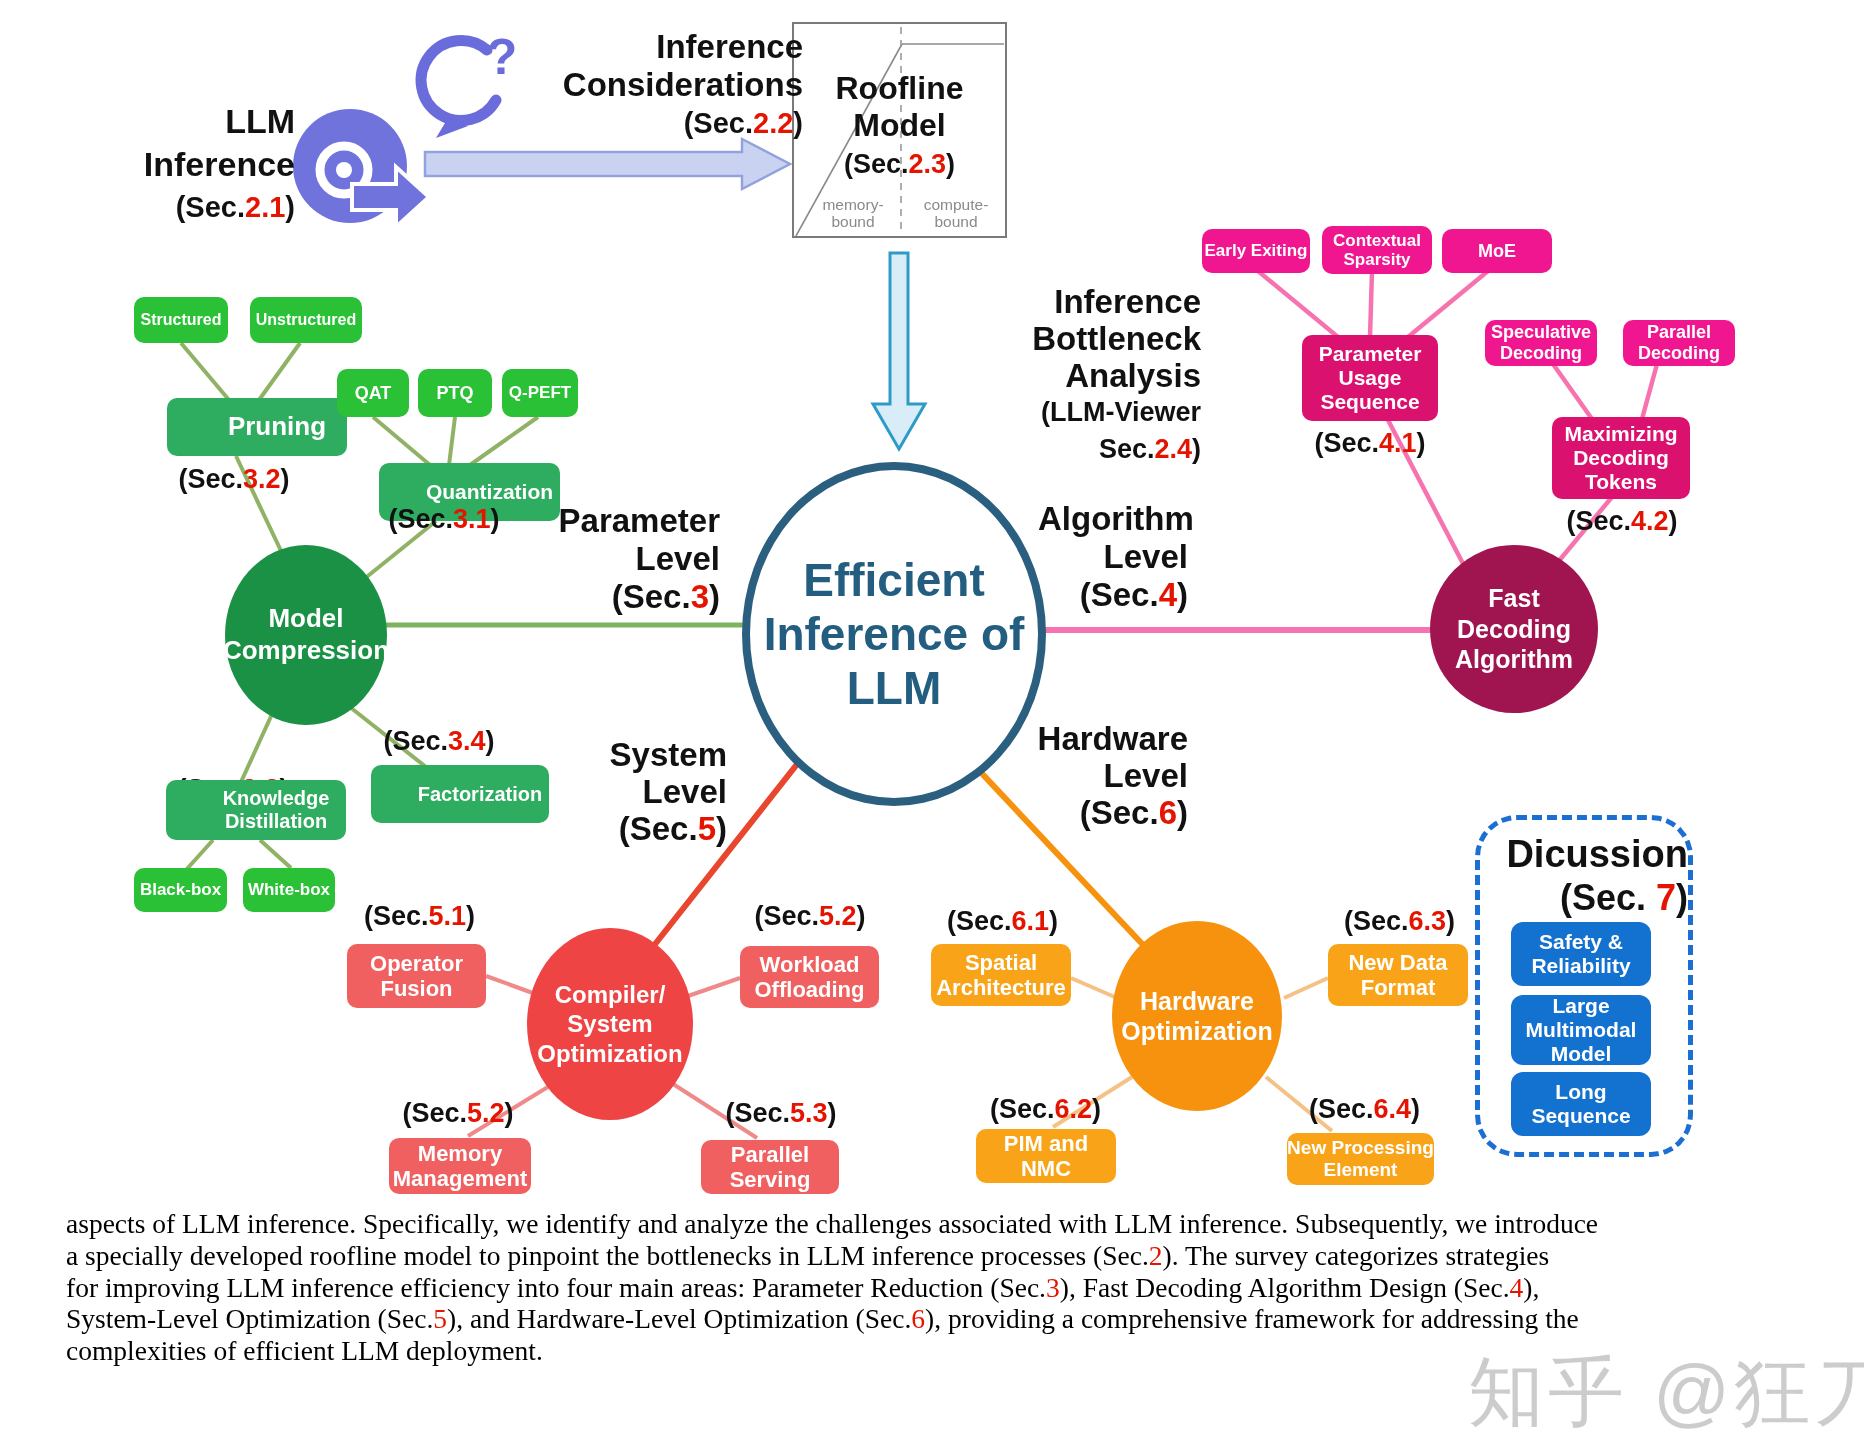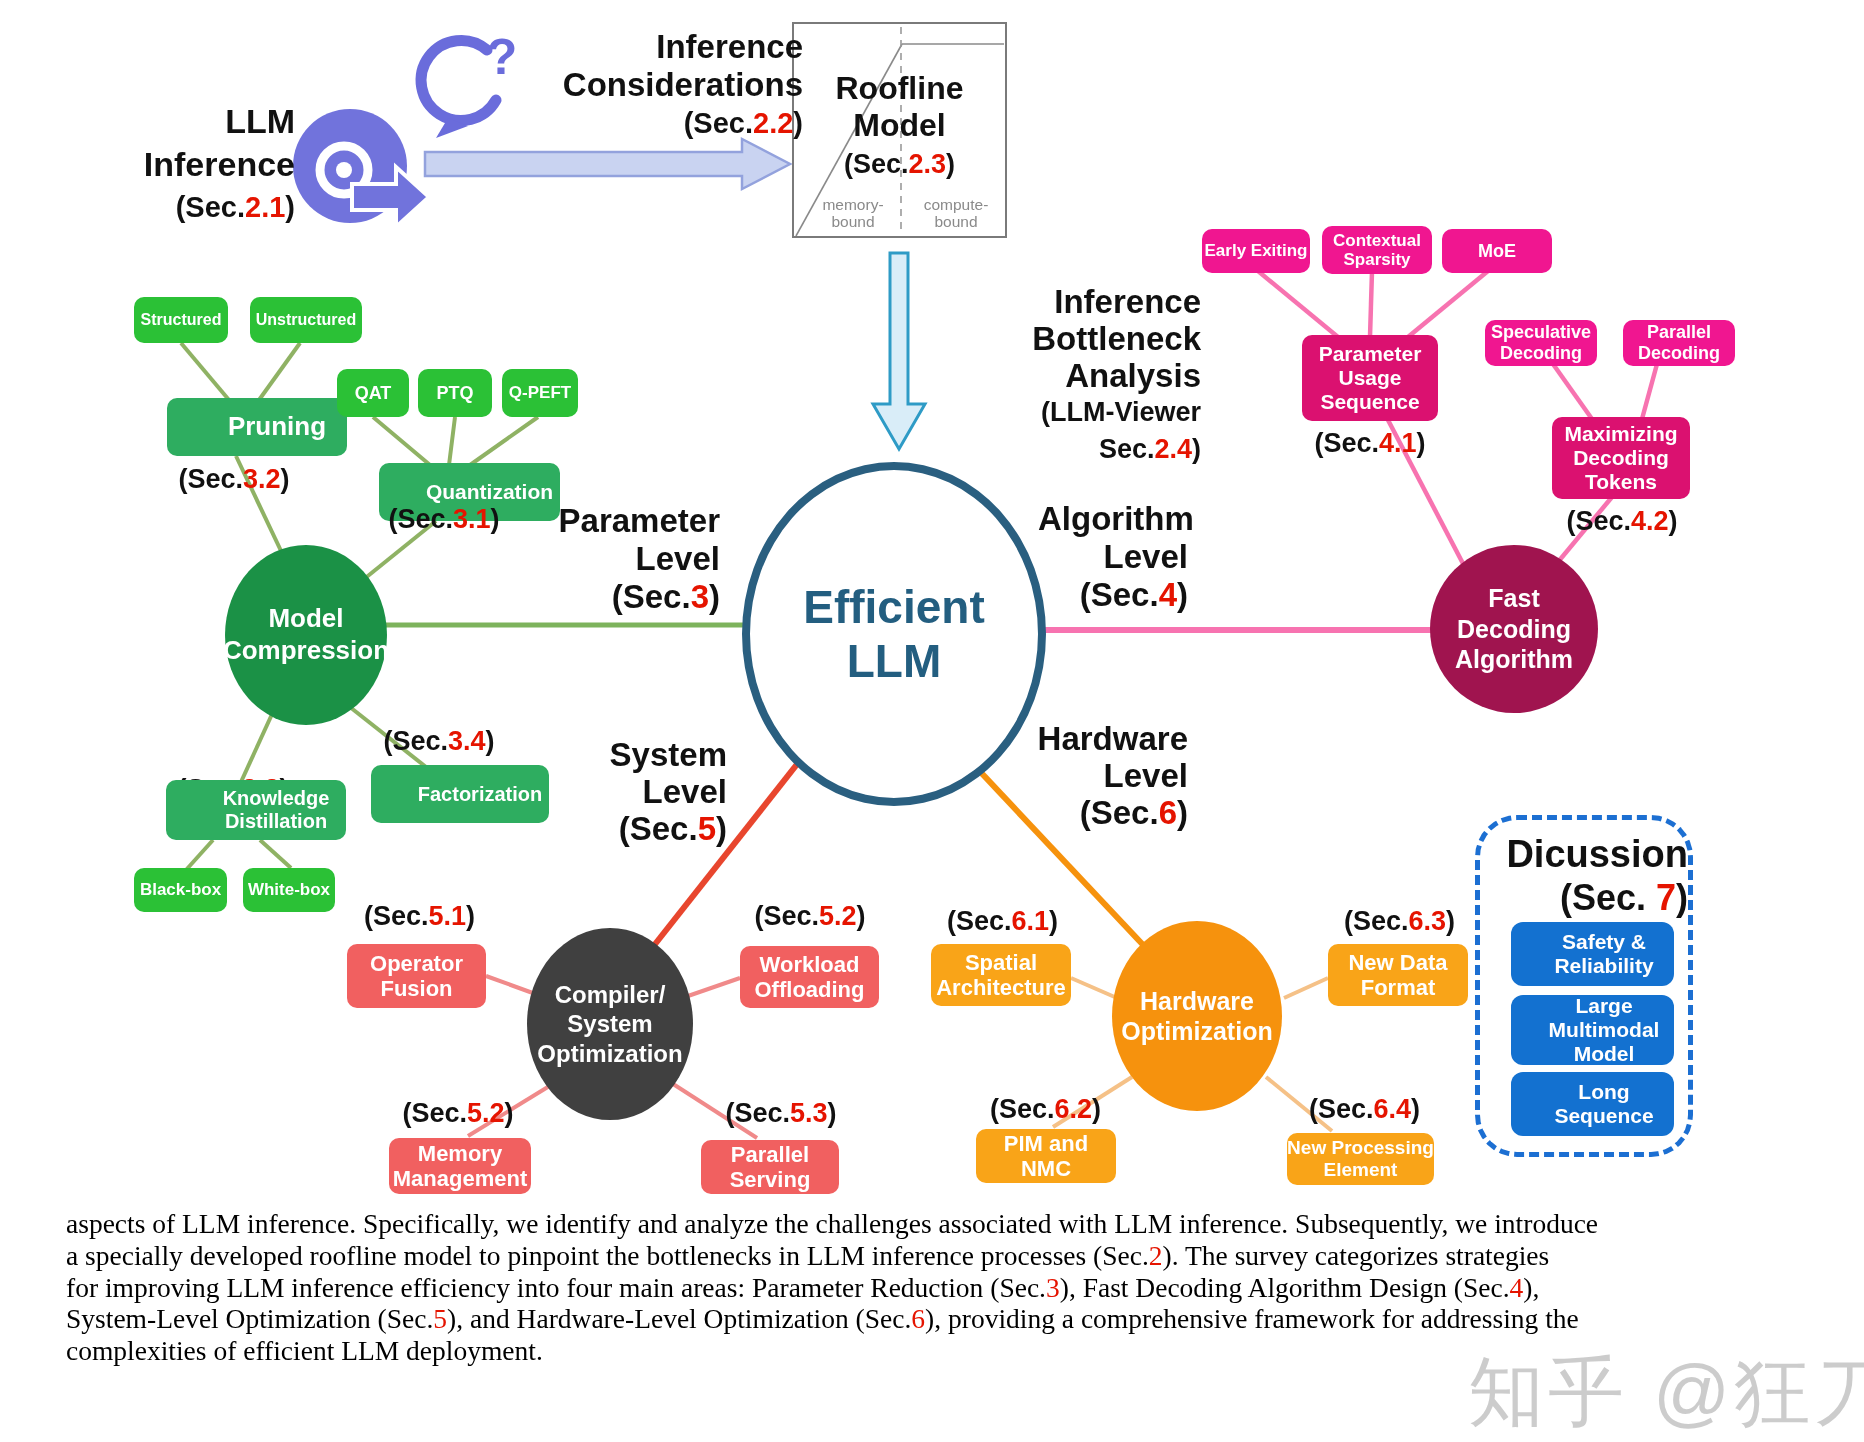--- a/index.html
+++ b/index.html
@@ -15,21 +15,21 @@
        line-height:1.14;z-index:3;}
   .circle{position:absolute;border-radius:50%;color:#fff;font-weight:700;display:flex;
        flex-direction:column;align-items:center;justify-content:center;text-align:center;
        z-index:4;line-height:1.22;}
   .g1{background:#2BC136;}
   .g2{background:#2EAD60;padding-left:40px;}
   .pk{background:#F01690;}
   .pk2{background:#DB1170;}
   .rd{background:#F16060;}
   .or{background:#F9A418;}
-  .bl{background:#1371D0;border-radius:12px;padding-left:23px;}
+  .bl{background:#1371D0;border-radius:12px;}
   .c-red{color:#E51400;}
   .c-bold{font-weight:bold;}
   .central{background:#fff;border:8px solid #2A5F80;color:#235E80;font-size:46px;
        line-height:54px;font-weight:700;}
   .roofline-box{position:absolute;left:792px;top:22px;width:215px;height:216px;
        border:2px solid #7a7a7a;background:#fff;z-index:2;box-sizing:border-box;}
   .roofline-title{position:absolute;left:0;top:46px;width:100%;text-align:center;
        font-weight:700;font-size:32px;line-height:37px;color:#111;z-index:3;}
   .bound-lbl{position:absolute;font-size:15.5px;line-height:17px;color:#8a8a8a;
        text-align:center;z-index:3;font-weight:400;}
@@ -146,20 +146,21 @@
 
   <div class="lbl" style="left:966px;top:283px;width:235px;font-size:33px;line-height:37px;">
     <span class="blk">Inference</span>
     <span class="blk">Bottleneck</span>
     <span class="blk">Analysis</span>
     <span class="blk" style="font-size:27px;">(LLM-Viewer Sec.<span class="c-red">2.4</span>)</span>
   </div>
 
   <div class="circle central" style="left:742px;top:462px;width:304px;height:344px;box-sizing:border-box;">
     <span class="blk">Efficient</span>
+    <span class="blk">Inference of</span>
     <span class="blk">LLM</span>
   </div>
 
   <div class="lbl" style="left:550px;top:502px;width:170px;font-size:33px;line-height:38px;">
     <span class="blk">Parameter</span>
     <span class="blk">Level</span>
     <span class="blk">(Sec.<span class="c-red">3</span>)</span>
   </div>
   <div class="lbl" style="left:1038px;top:500px;width:150px;font-size:33px;line-height:38px;">
     <span class="blk">Algorithm</span>
@@ -259,21 +260,21 @@
   <div class="sec" style="left:364px;top:901px;width:110px;">(Sec.<span class="c-red">5.1</span>)</div>
   <div class="box rd" style="left:347px;top:944px;width:139px;height:64px;font-size:22px;">
     <span class="blk">Operator</span>
     <span class="blk">Fusion</span>
   </div>
   <div class="sec" style="left:750px;top:901px;width:120px;">(Sec.<span class="c-red">5.2</span>)</div>
   <div class="box rd" style="left:740px;top:946px;width:139px;height:62px;font-size:22px;">
     <span class="blk">Workload</span>
     <span class="blk">Offloading</span>
   </div>
-  <div class="circle" style="left:527px;top:928px;width:166px;height:192px;background:#404040;font-size:24px;">
+  <div class="circle" style="left:527px;top:928px;width:166px;height:192px;background:#ef4444;font-size:24px;">
     <span class="blk">Compiler/</span>
     <span class="blk">System</span>
     <span class="blk">Optimization</span>
   </div>
   <div class="sec" style="left:398px;top:1098px;width:120px;">(Sec.<span class="c-red">5.2</span>)</div>
   <div class="box rd" style="left:389px;top:1138px;width:142px;height:56px;font-size:22px;">
     <span class="blk">Memory</span>
     <span class="blk">Management</span>
   </div>
   <div class="sec" style="left:721px;top:1098px;width:120px;">(Sec.<span class="c-red">5.3</span>)</div>

